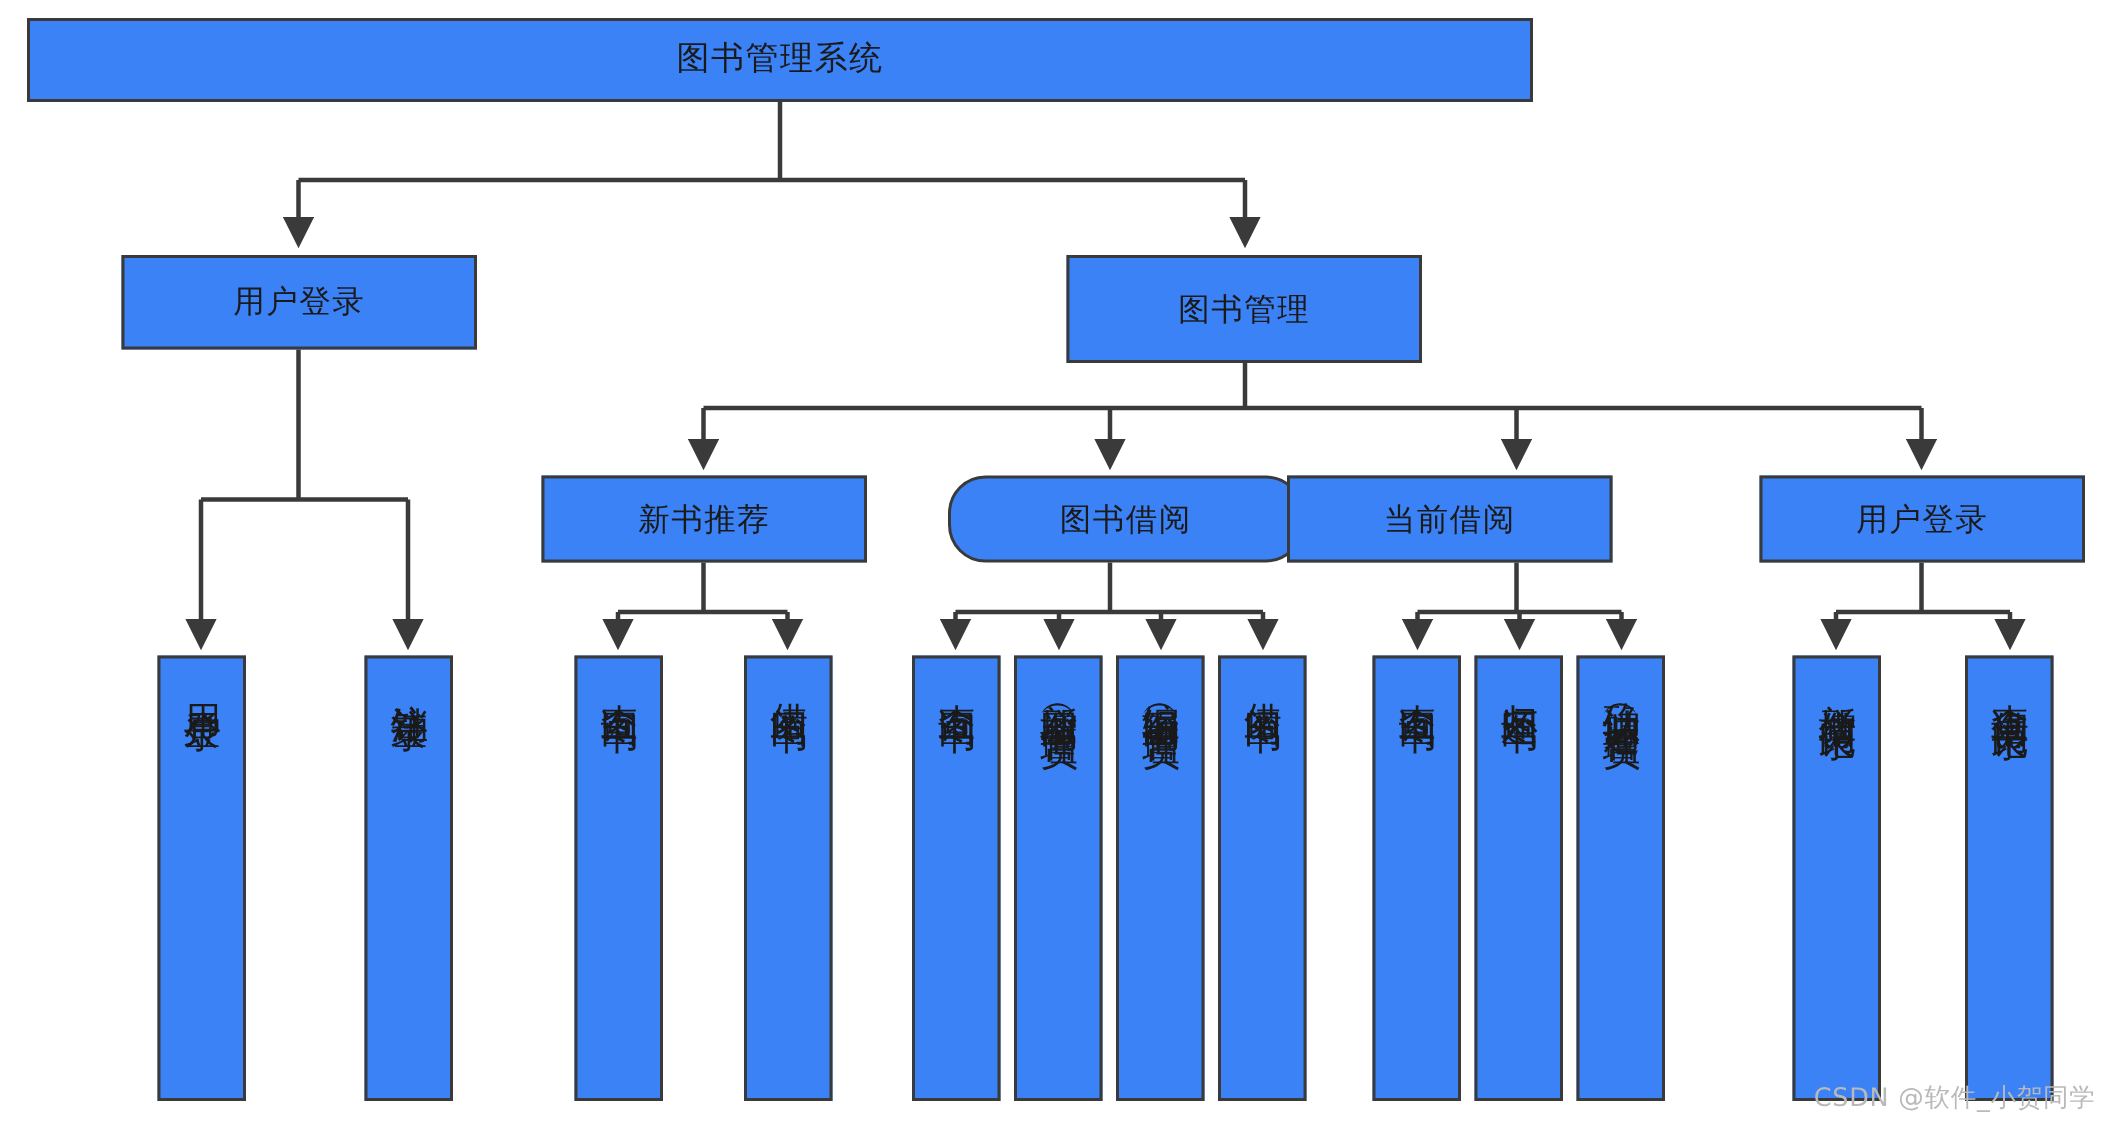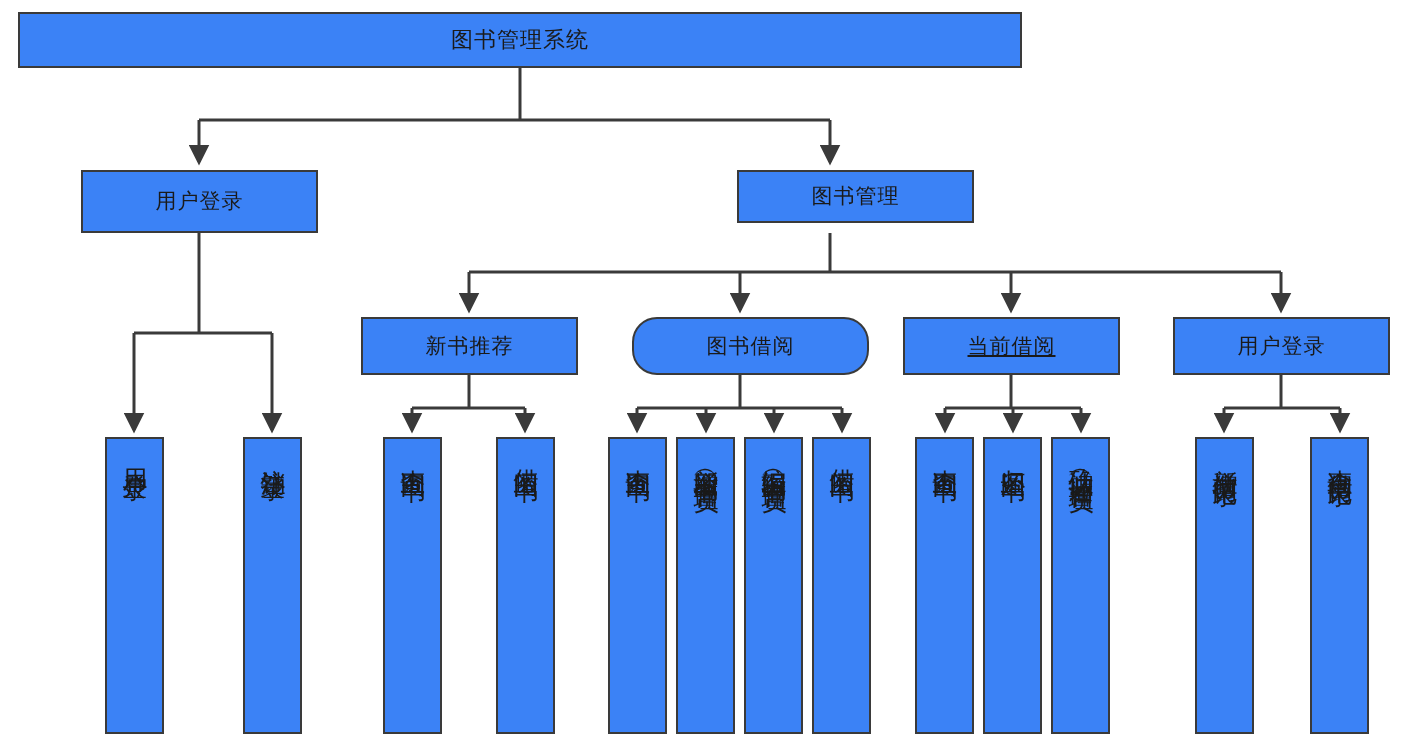--- a/index.html
+++ b/index.html
@@ -131,33 +131,33 @@
   </svg>
 
   <div class="node root horiz" style="left:18px; top:12px; width:1004px; height:56px;">
     <span class="label">图书管理系统</span>
   </div>
 
   <div class="node horiz" style="left:81px; top:170px; width:237px; height:63px;">
     <span class="label">用户登录</span>
   </div>
 
-  <div class="node horiz" style="left:737px; top:170px; width:237px; height:53px;">
+  <div class="node horiz" style="left:711px; top:170px; width:237px; height:72px;">
     <span class="label">图书管理</span>
   </div>
 
   <div class="node horiz" style="left:361px; top:317px; width:217px; height:58px;">
     <span class="label">新书推荐</span>
   </div>
 
   <div class="node horiz" style="left:632px; top:317px; width:237px; height:58px;border-radius:25px;">
     <span class="label">图书借阅</span>
   </div>
 
-  <div class="node horiz" style="left:903px; top:317px; width:217px; height:58px;text-decoration:underline;">
+  <div class="node horiz" style="left:858px; top:317px; width:217px; height:58px;">
     <span class="label">当前借阅</span>
   </div>
 
   <div class="node horiz" style="left:1173px; top:317px; width:217px; height:58px;">
     <span class="label">用户登录</span>
   </div>
 
   <div class="node vert" style="left:105px; top:437px; width:59px; height:297px;">
     <span class="label">用户登录</span>
   </div>
@@ -195,14 +195,15 @@
     <span class="label">确认归还（管理员）</span>
   </div>
 
   <div class="node vert" style="left:1195px; top:437px; width:59px; height:297px;">
     <span class="label">新增借阅记录</span>
   </div>
   <div class="node vert" style="left:1310px; top:437px; width:59px; height:297px;">
     <span class="label">查询借阅记录</span>
   </div>
 
+  <div class="watermark">CSDN @软件_小贺同学</div>
 
 </div>
 
 </body></html>

